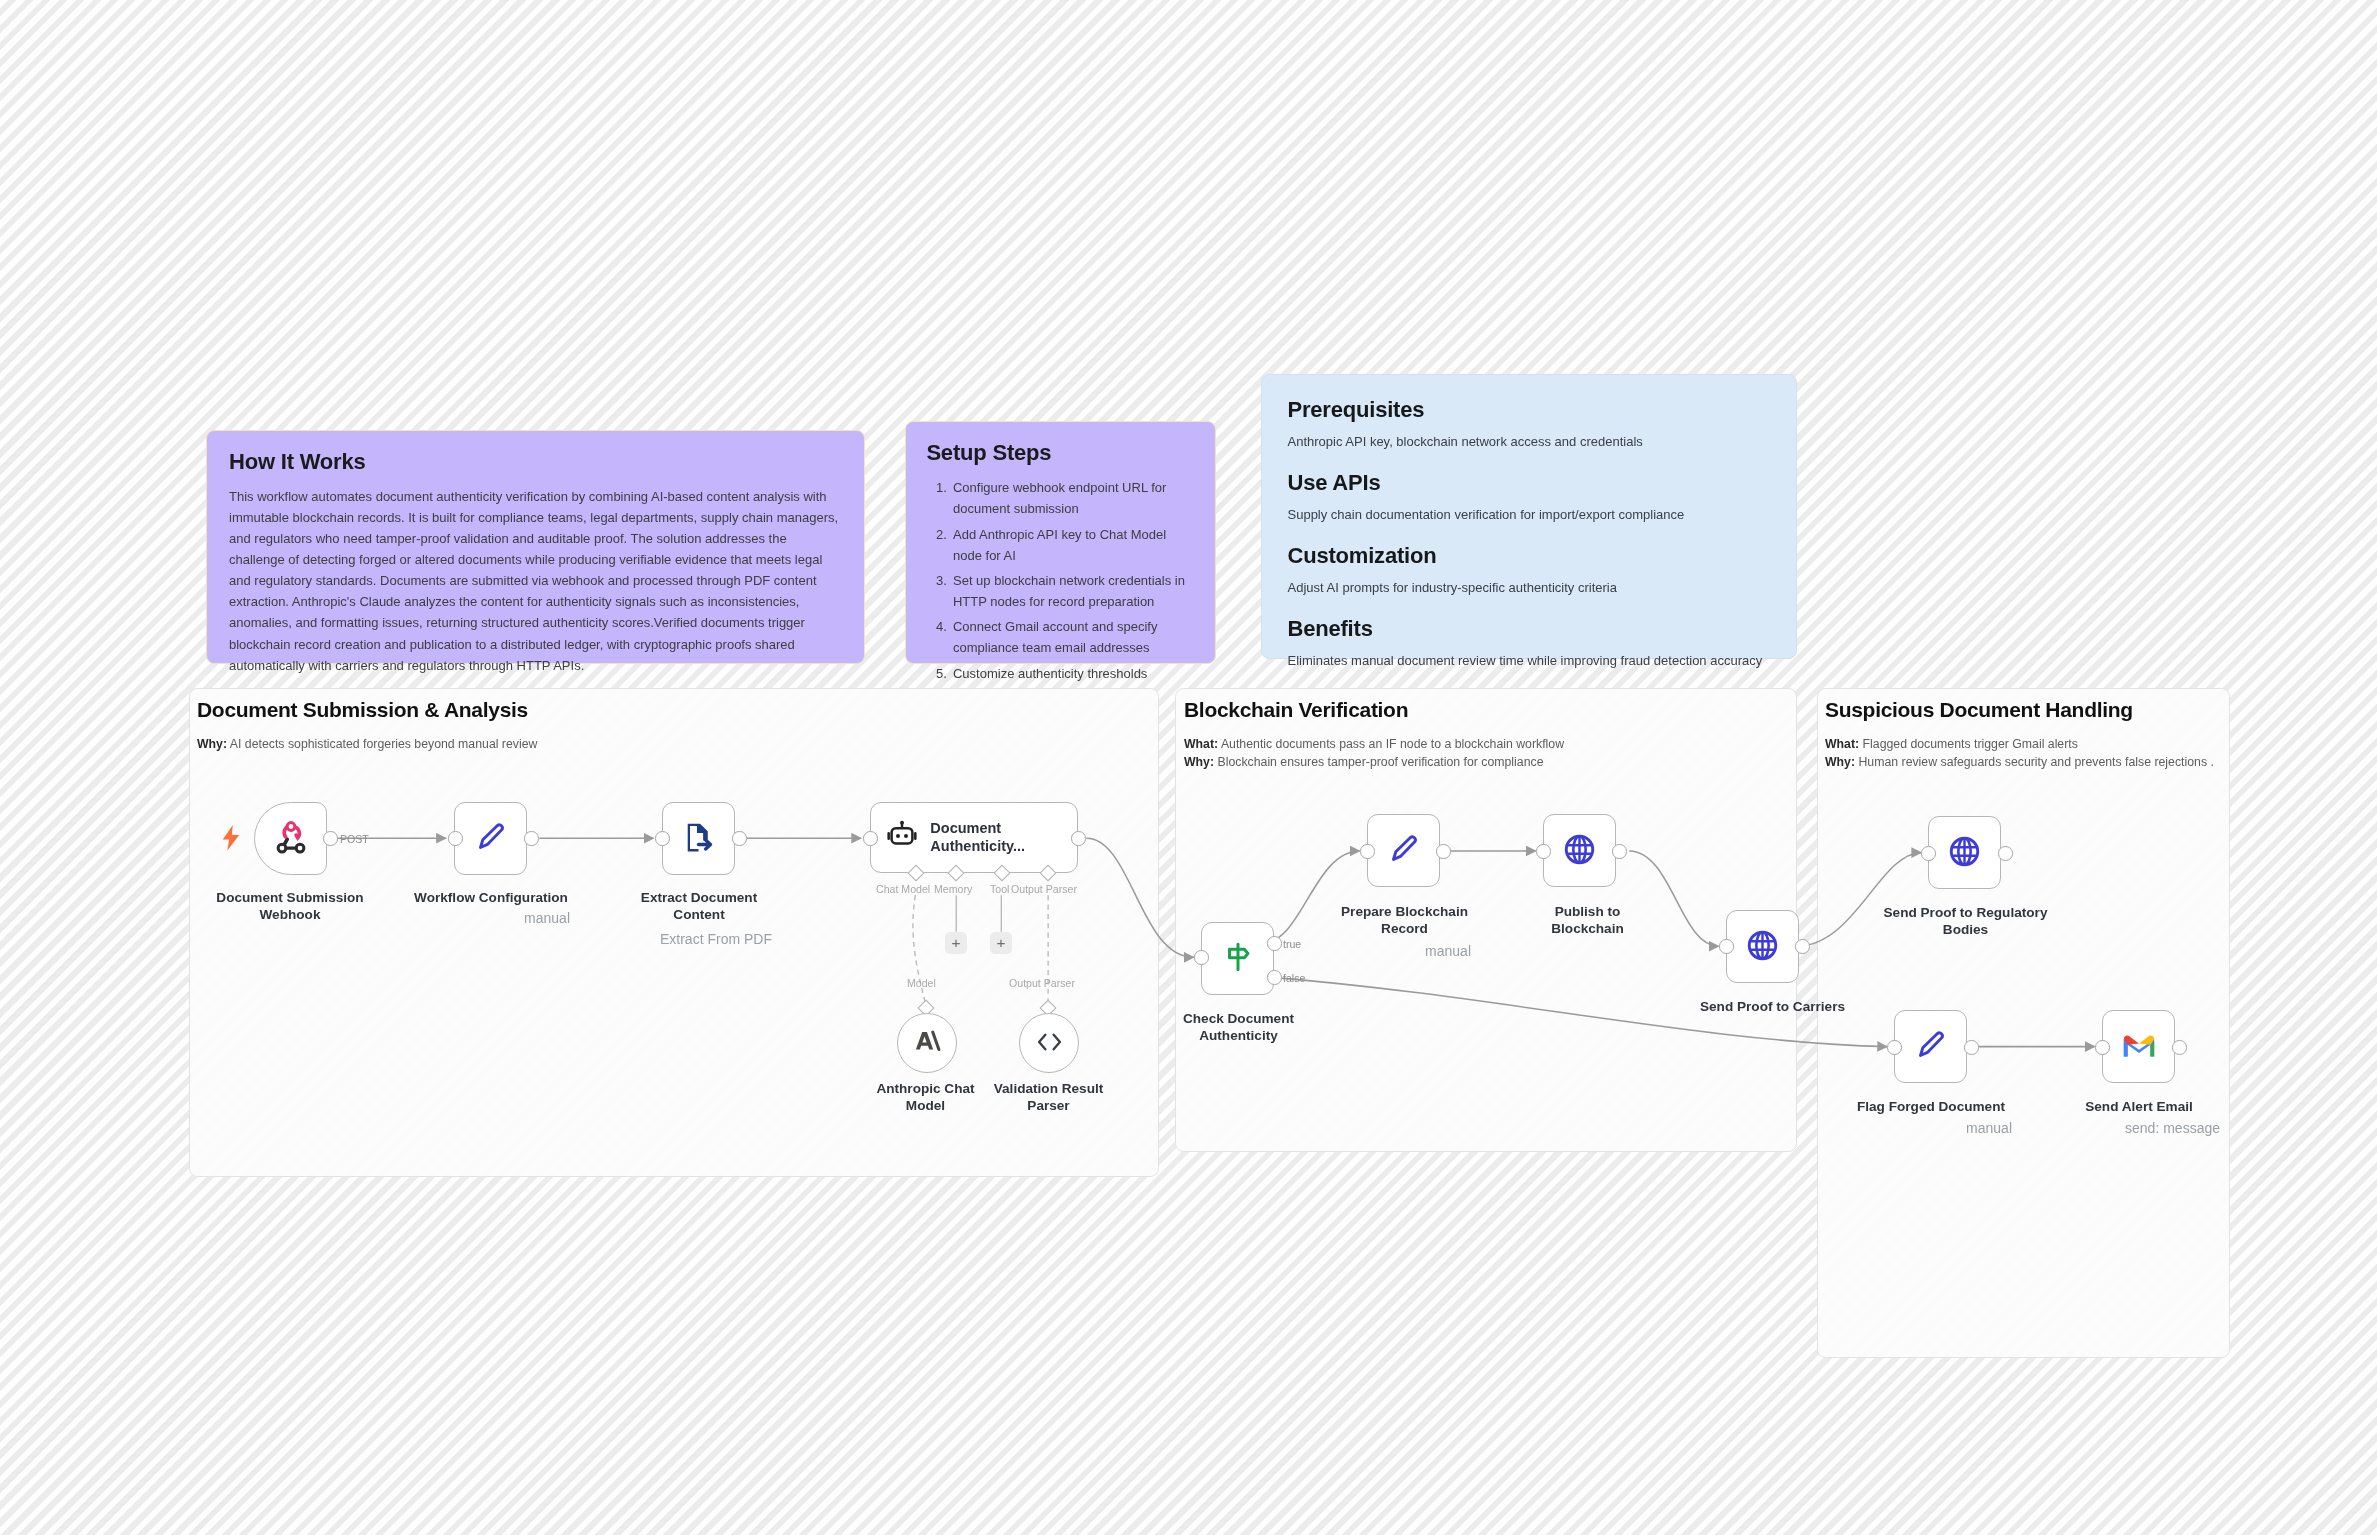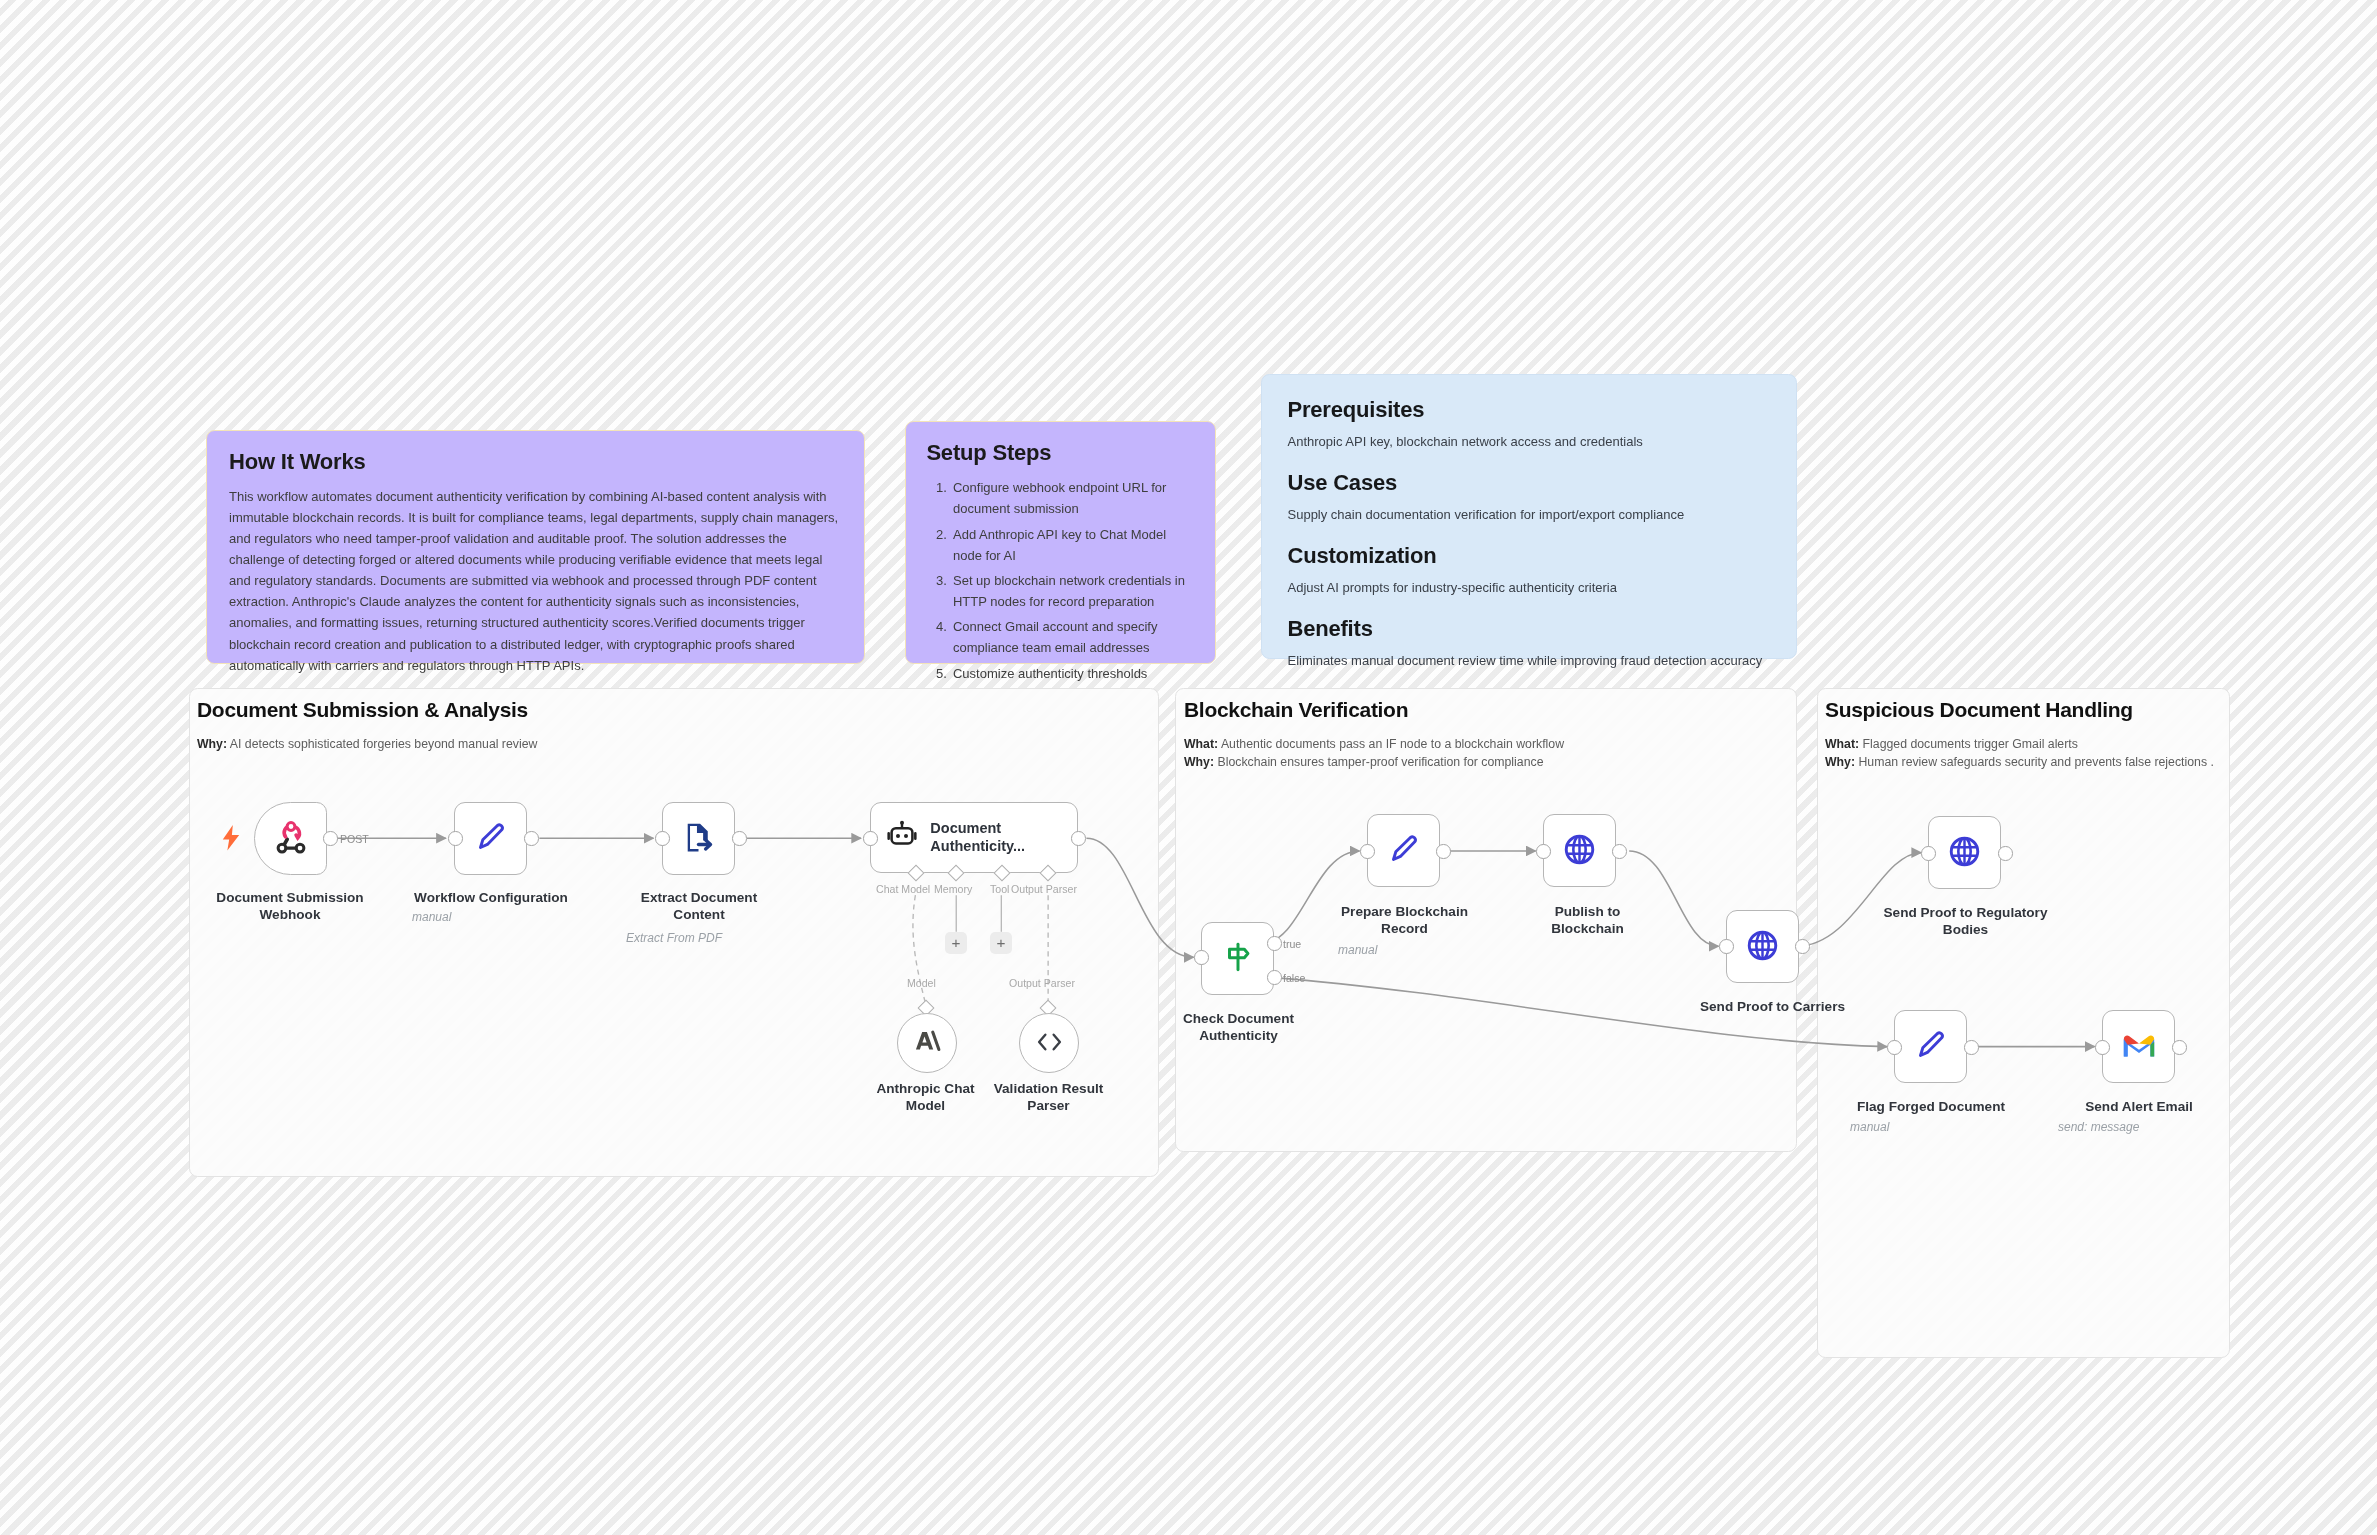--- a/index.html
+++ b/index.html
@@ -46,21 +46,21 @@
     position:absolute;width:73px;height:73px;box-sizing:border-box;
     background:#fff;border:1.4px solid #b6b6b6;border-radius:11px;
     display:flex;align-items:center;justify-content:center;
   }
   .node.trigger{border-radius:39px 11px 11px 39px;}
   .node.wide{width:208px;height:71px;border-radius:11px;justify-content:flex-start;padding-left:15.3px;gap:12px;}
   .node-label{
     position:absolute;text-align:center;font-size:13.6px;line-height:1.22;
     color:#31353c;font-weight:600;white-space:normal;
   }
-  .node-sub{position:absolute;text-align:left;font-size:12px;color:#9aa0a6;white-space:nowrap;font-style:italic;}
+  .node-sub{position:absolute;text-align:right;font-size:14px;color:#9aa0a6;white-space:nowrap;}
   .node-title-inline{font-size:14.5px;color:#2e333b;font-weight:600;line-height:1.2;}
 
   .circle-node{
     position:absolute;width:58px;height:58px;border-radius:50%;
     background:#fff;border:1.4px solid #b6b6b6;
     display:flex;align-items:center;justify-content:center;
   }
   .port{
     position:absolute;width:14.5px;height:14.5px;border-radius:50%;
     background:#fff;border:1.4px solid #a5a5a5;box-sizing:border-box;
@@ -92,21 +92,21 @@
     <li>Add Anthropic API key to Chat Model node for AI</li>
     <li>Set up blockchain network credentials in HTTP nodes for record preparation</li>
     <li>Connect Gmail account and specify compliance team email addresses</li>
     <li>Customize authenticity thresholds</li>
   </ol>
 </div>
 
 <div class="panel panel-blue" style="left:1261px;top:374px;width:536px;height:285px;padding:22px 25.5px;">
   <div class="blue-h">Prerequisites</div>
   <div class="blue-p">Anthropic API key, blockchain network access and credentials</div>
-  <div class="blue-h">Use Cases</div>
+  <div class="blue-h">Use APIs</div>
   <div class="blue-p">Supply chain documentation verification for import/export compliance</div>
   <div class="blue-h">Customization</div>
   <div class="blue-p">Adjust AI prompts for industry-specific authenticity criteria</div>
   <div class="blue-h">Benefits</div>
   <div class="blue-p">Eliminates manual document review time while improving fraud detection accuracy</div>
 </div>
 
 <div class="section-card" style="left:189px;top:688px;width:970px;height:489px;"></div>
 <div class="section-card" style="left:1175px;top:688px;width:622px;height:464px;"></div>
 <div class="section-card" style="left:1817px;top:688px;width:413px;height:670px;"></div>

